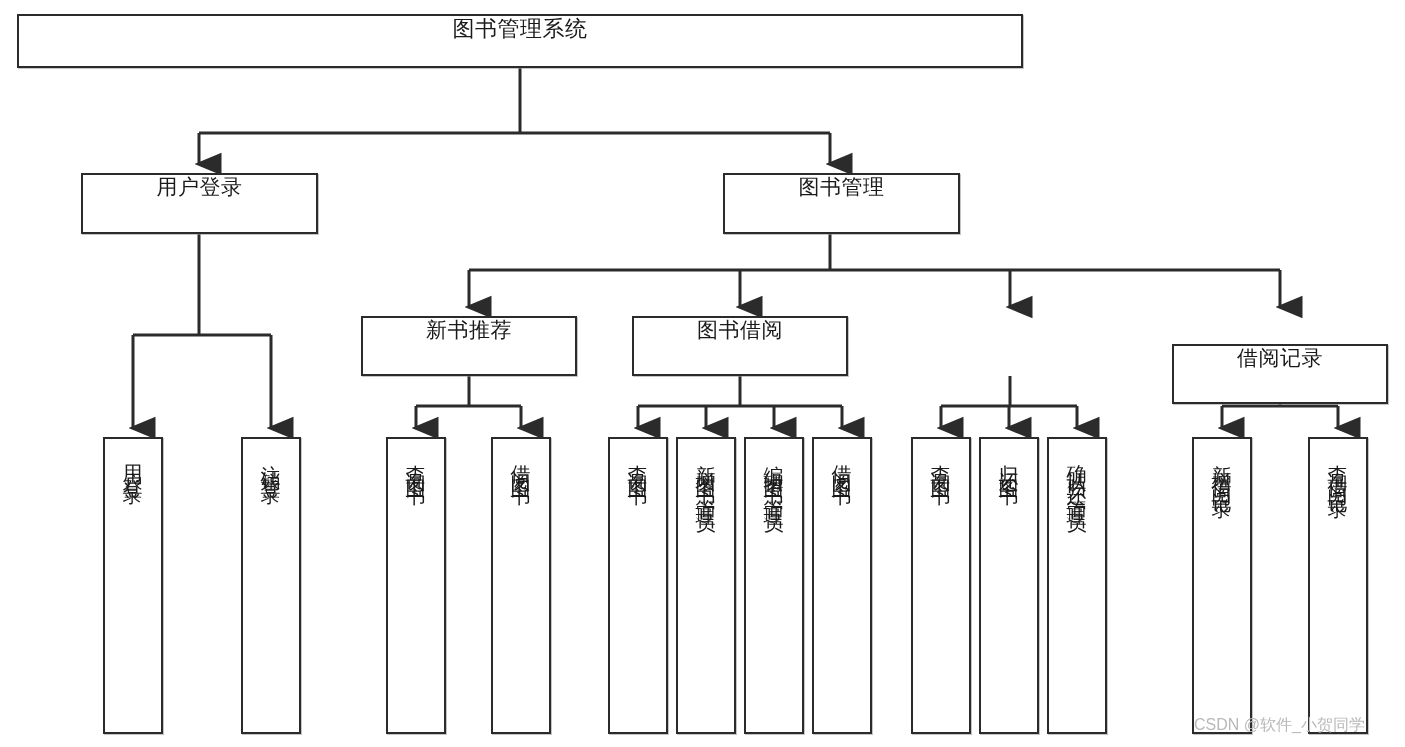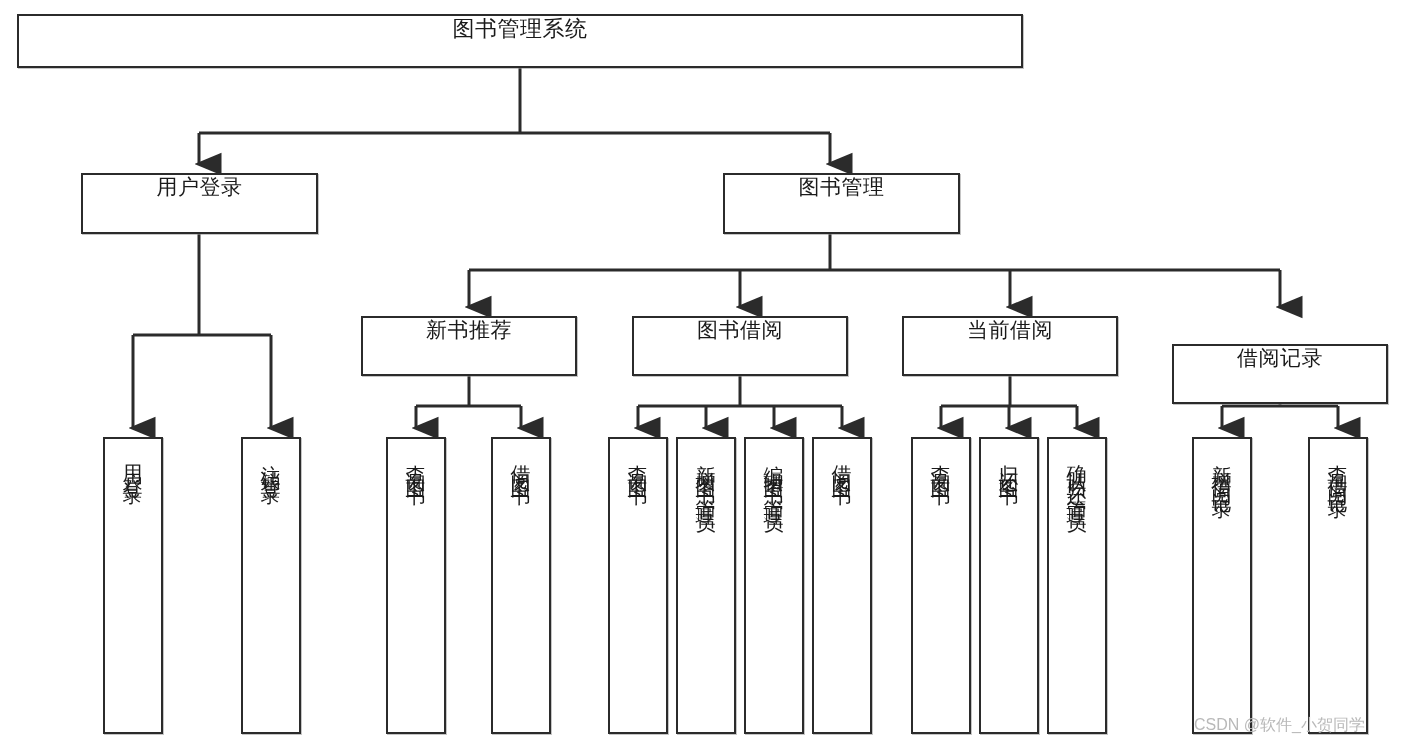--- a/index.html
+++ b/index.html
@@ -142,23 +142,20 @@
   </div>
 
   <div class="node horiz" style="left:361px; top:316px; width:216px; height:60px;">
     <span class="node-label">新书推荐</span>
   </div>
 
   <div class="node horiz" style="left:632px; top:316px; width:216px; height:60px;">
     <span class="node-label">图书借阅</span>
   </div>
 
-  <div class="node horiz" style="left:902px; top:316px; width:216px; height:60px;">
-    <span class="node-label">当前借阅</span>
-  </div>
 
   <div class="node horiz" style="left:1172px; top:316px; width:216px; height:60px;margin-top:28px;">
     <span class="node-label">借阅记录</span>
   </div>
 
   <div class="node vert" style="left:103px; top:437px; width:60px; height:297px;">
     <span class="node-label">用户登录</span>
   </div>
 
   <div class="node vert" style="left:241px; top:437px; width:60px; height:297px;">

